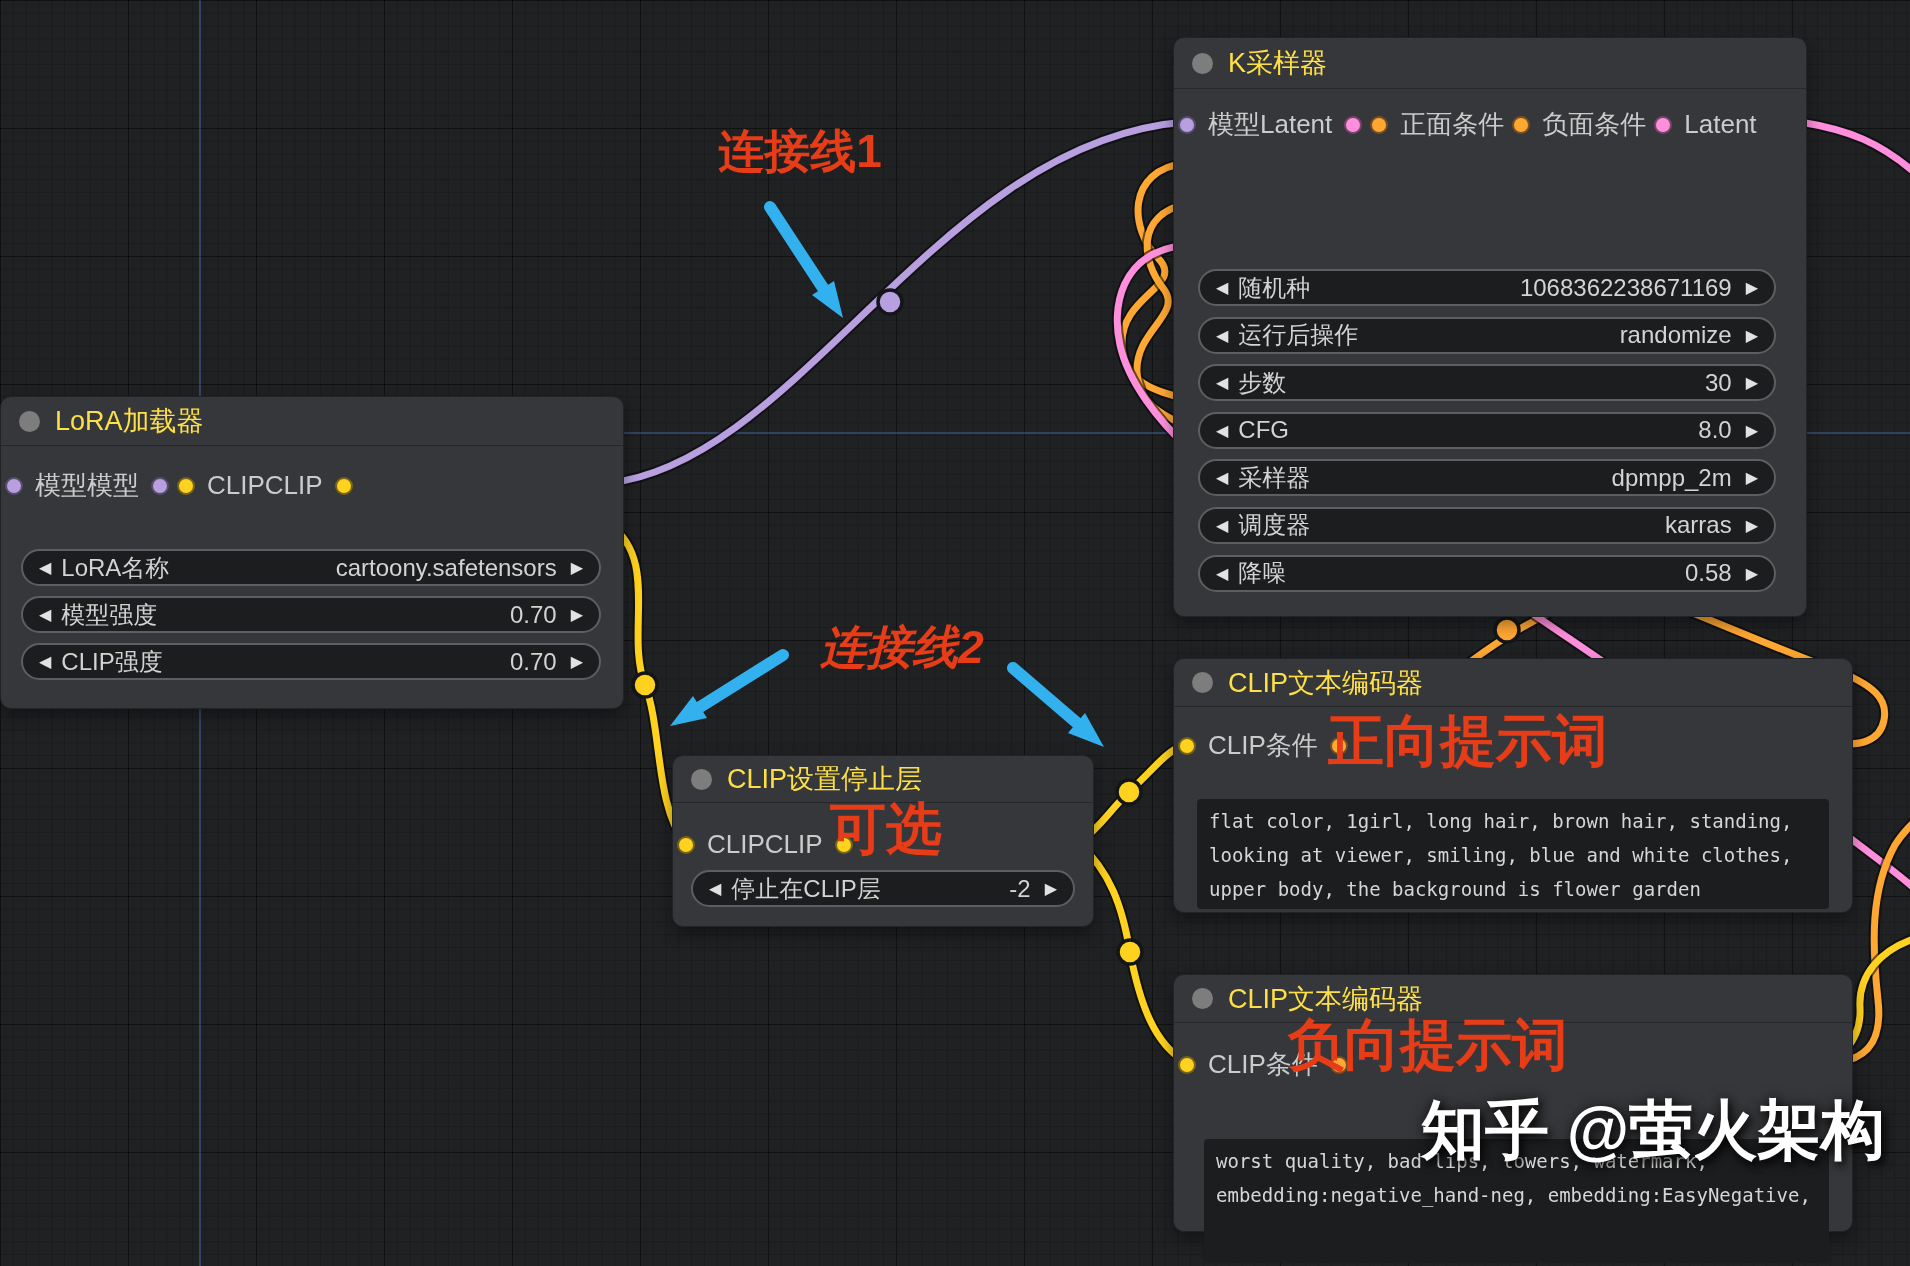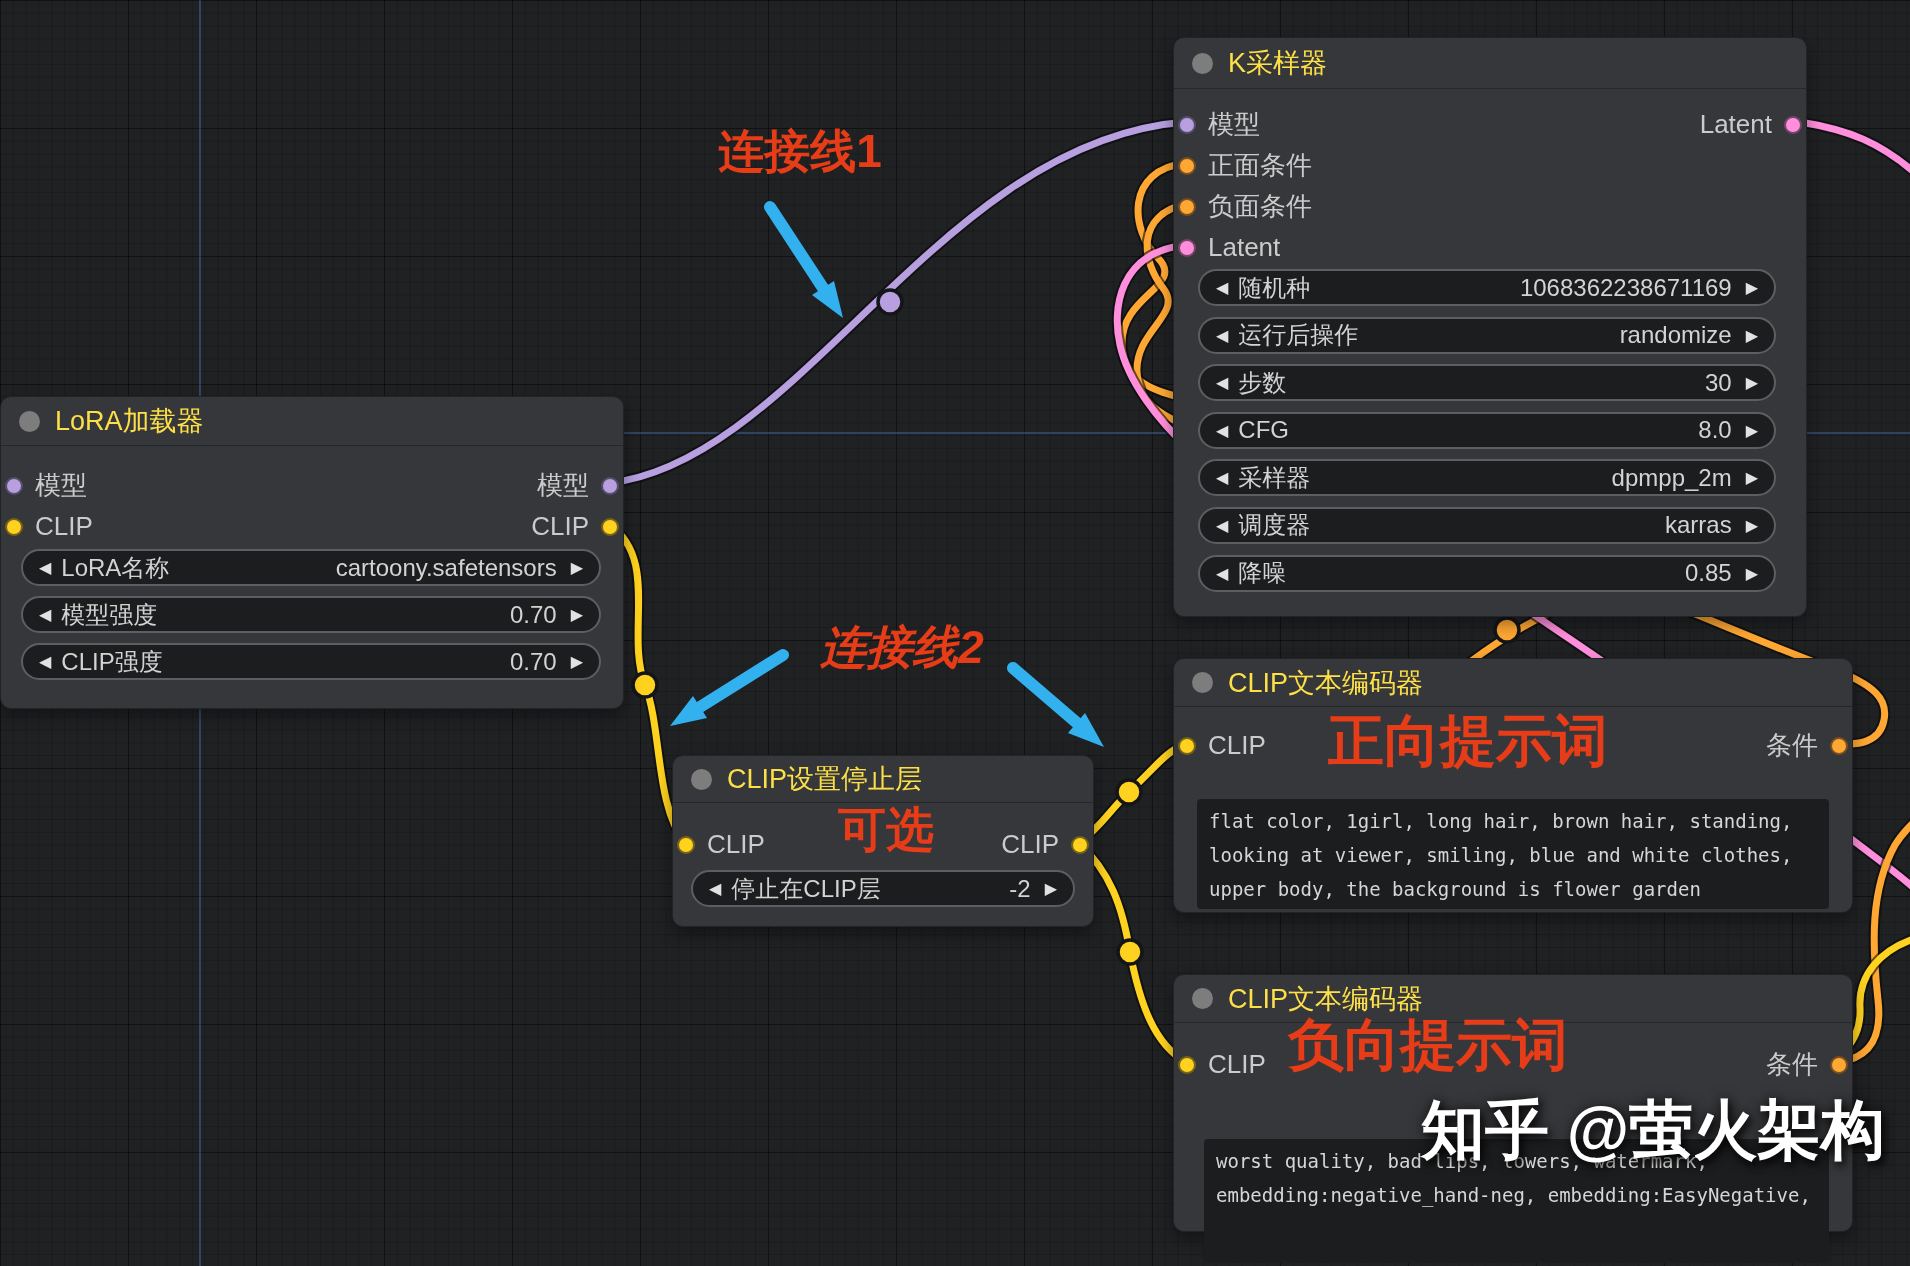--- a/index.html
+++ b/index.html
@@ -27,21 +27,21 @@
     background:#36373a;border:1px solid #222327;border-radius:11px;
     box-shadow:0 7px 16px rgba(0,0,0,.38);
     color:#d3d3d3;
   }
   .node-title{
     display:flex;align-items:center;gap:15px;
     padding:0 18px;color:#fde047;font-size:27px;
     border-bottom:1px solid #26272b;
   }
   .title-dot{width:21px;height:21px;border-radius:50%;background:#7d7d7d;flex:0 0 auto;}
-  .ports{display:flex;flex-direction:column;}
+  .ports{display:flex;flex-direction:row;}
   .port-row{display:flex;align-items:center;justify-content:space-between;height:41px;padding:0 4px;}
   .port{display:flex;align-items:center;gap:12px;}
   .pdot{width:18px;height:18px;border-radius:50%;border:2px solid rgba(10,10,14,.55);box-sizing:border-box;flex:0 0 auto;}
   .plabel{font-size:26px;color:#cbcbcb;}
   .widgets{position:absolute;left:0;right:0;display:flex;flex-direction:column;}
   .widget{
     background:#1c1d1f;border:2px solid #5d5e61;border-radius:20px;
     display:flex;align-items:center;height:37px;box-sizing:border-box;
     padding:0 16px;font-size:24px;color:#d3d3d3;flex:0 0 auto;
   }
@@ -224,21 +224,21 @@
           </div>
           <div class="widget">
             <span class="warr">◀</span>
             <span class="wlabel">调度器</span>
             <span class="wvalue">karras</span>
             <span class="warr">▶</span>
           </div>
           <div class="widget">
             <span class="warr">◀</span>
             <span class="wlabel">降噪</span>
-            <span class="wvalue">0.85</span>
+            <span class="wvalue">0.58</span>
             <span class="warr">▶</span>
           </div>
         </div>
       </div>
       <div class="node" style="left: 672px; top: 755px; width: 420px; height: 170px;">
         <div class="node-title" style="height: 46px;">
           <span class="title-dot" style="background: rgb(125, 125, 125);"></span>
           <span>CLIP设置停止层</span>
         </div>
         <div class="ports" style="padding-top: 21px;">
@@ -308,18 +308,18 @@
       <line x1="770" y1="207" x2="823" y2="288" stroke="#33b1ee" stroke-width="12" stroke-linecap="round"></line>
       <polygon points="843,318 812,295 834,281" fill="#33b1ee"></polygon>
       <line x1="783" y1="655" x2="700" y2="707" stroke="#33b1ee" stroke-width="12" stroke-linecap="round"></line>
       <polygon points="670,726 693,696 707,718" fill="#33b1ee"></polygon>
       <line x1="1013" y1="668" x2="1077" y2="723" stroke="#33b1ee" stroke-width="12" stroke-linecap="round"></line>
       <polygon points="1104,747 1068,733 1085,713" fill="#33b1ee"></polygon>
     </svg>
 
   <div class="red-note" style="left:800px;top:152px;font-size:46px;">连接线1</div>
   <div class="red-note" style="left:902px;top:648px;font-size:46px;font-style:italic;">连接线2</div>
-  <div class="red-note" style="left:886px;top:830px;font-size:48px;">可选</div>
+  <div class="red-note" style="left:886px;top:830px;font-size:56px;">可选</div>
   <div class="red-note" style="left:1468px;top:742px;font-size:56px;">正向提示词</div>
   <div class="red-note" style="left:1428px;top:1046px;font-size:56px;">负向提示词</div>
 
   <div id="watermark" style="left:1653px;top:1130px;">知乎 @萤火架构</div>
 </div>
 
 </body></html>

